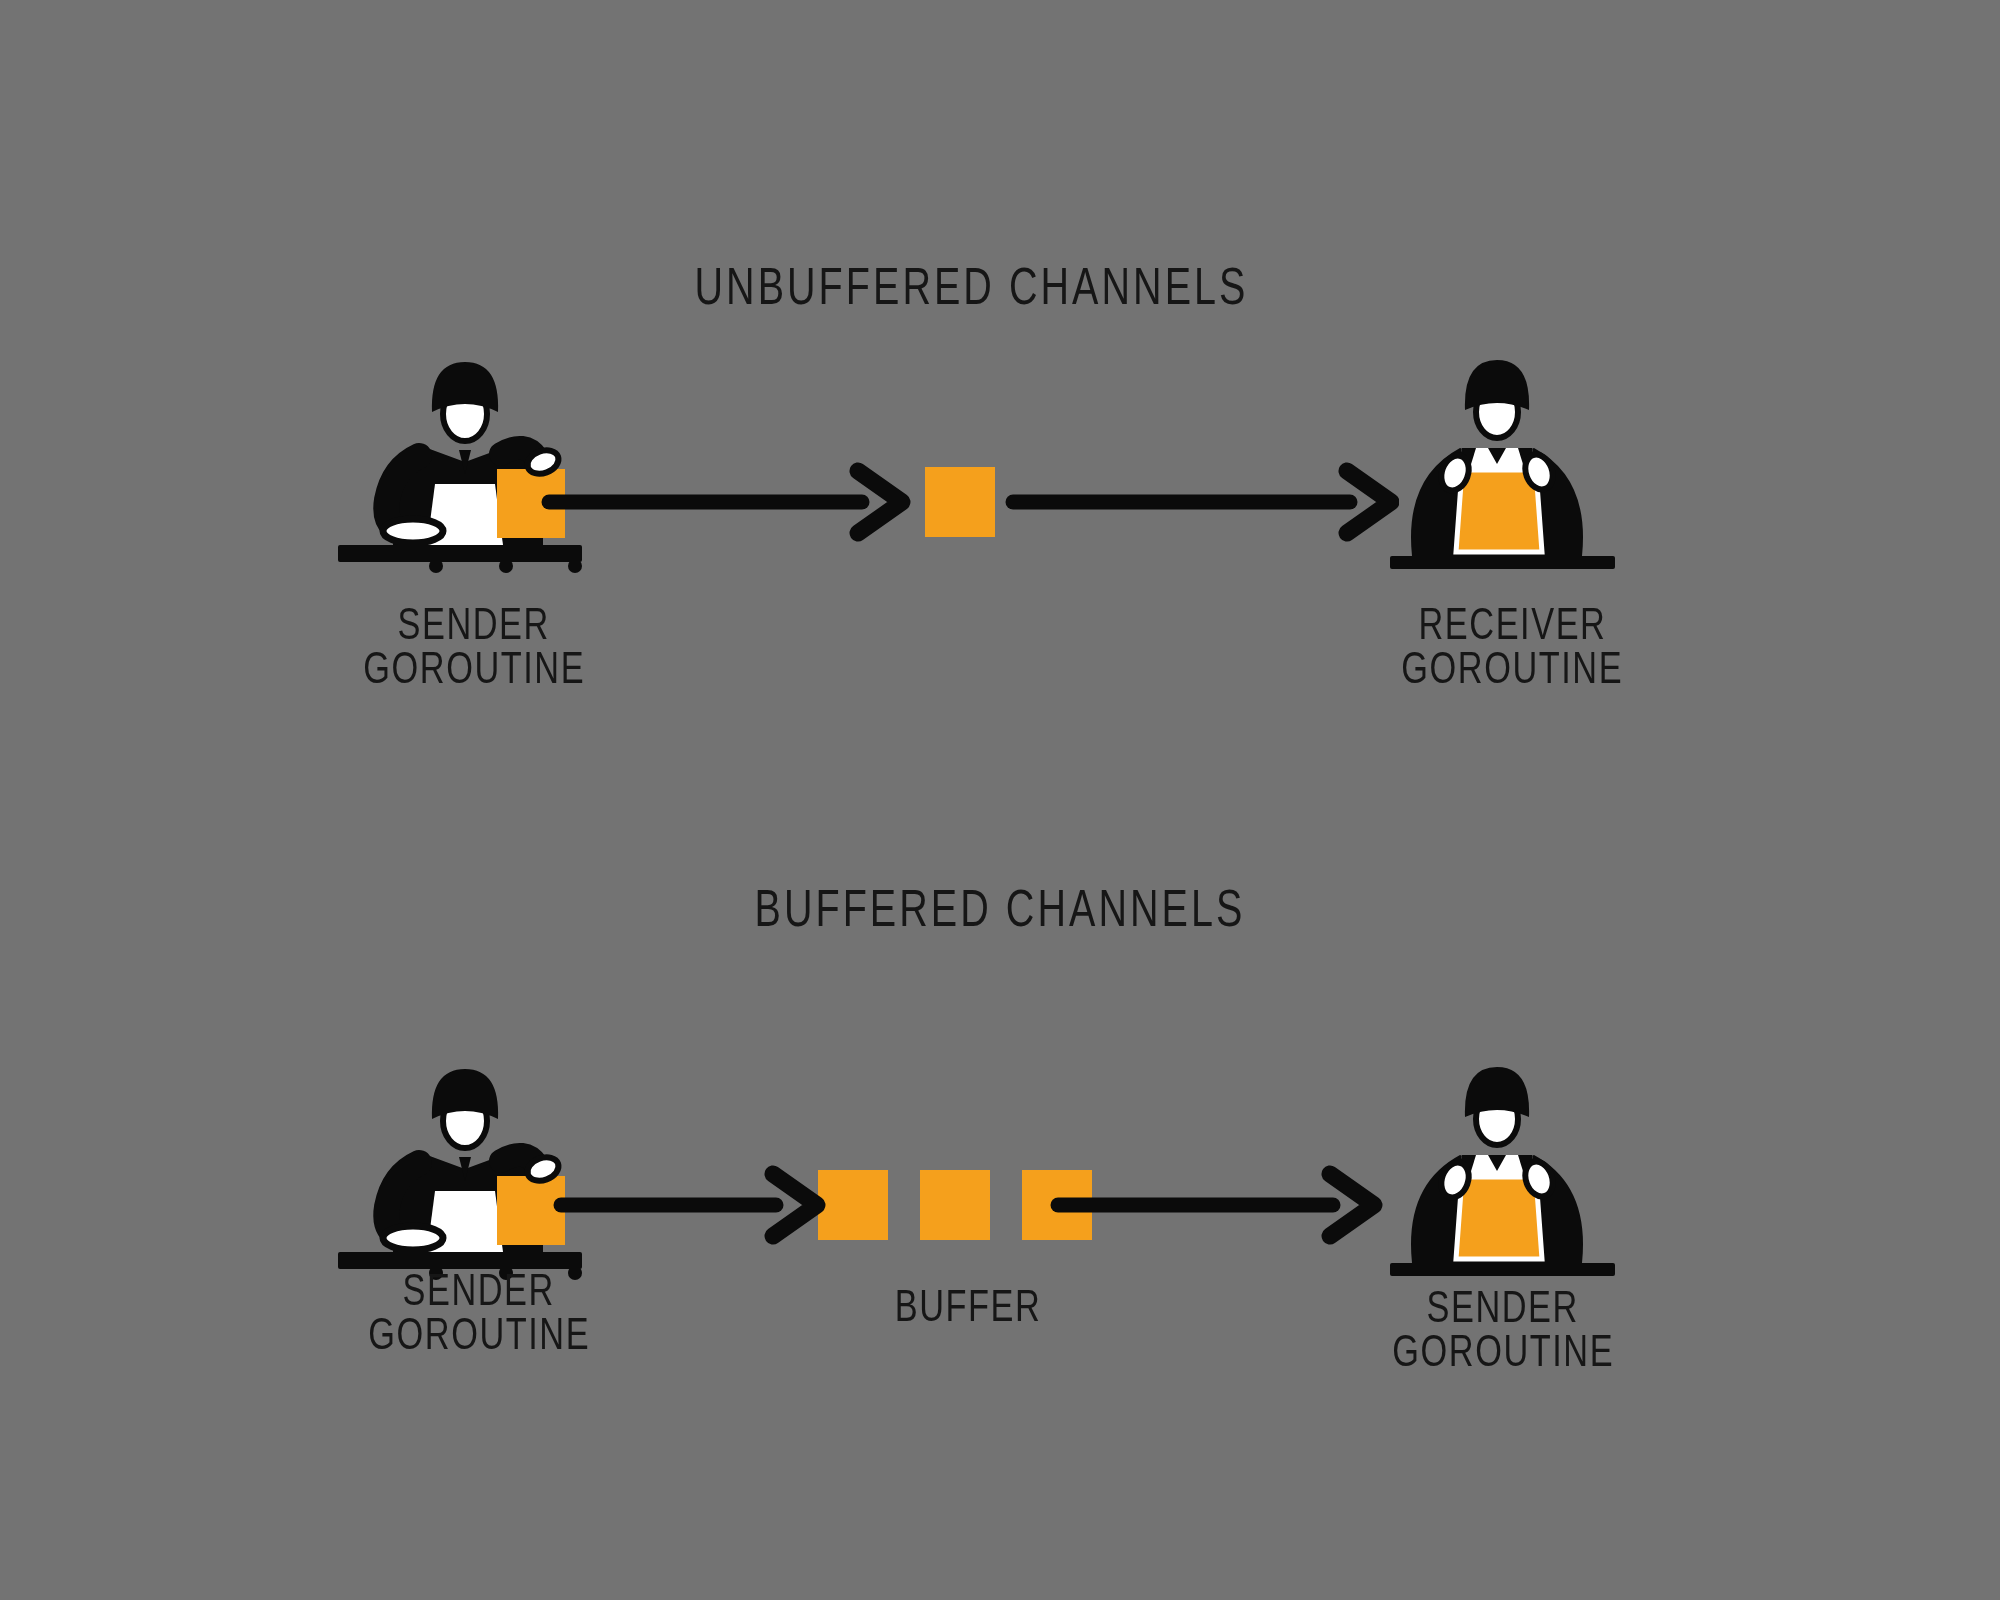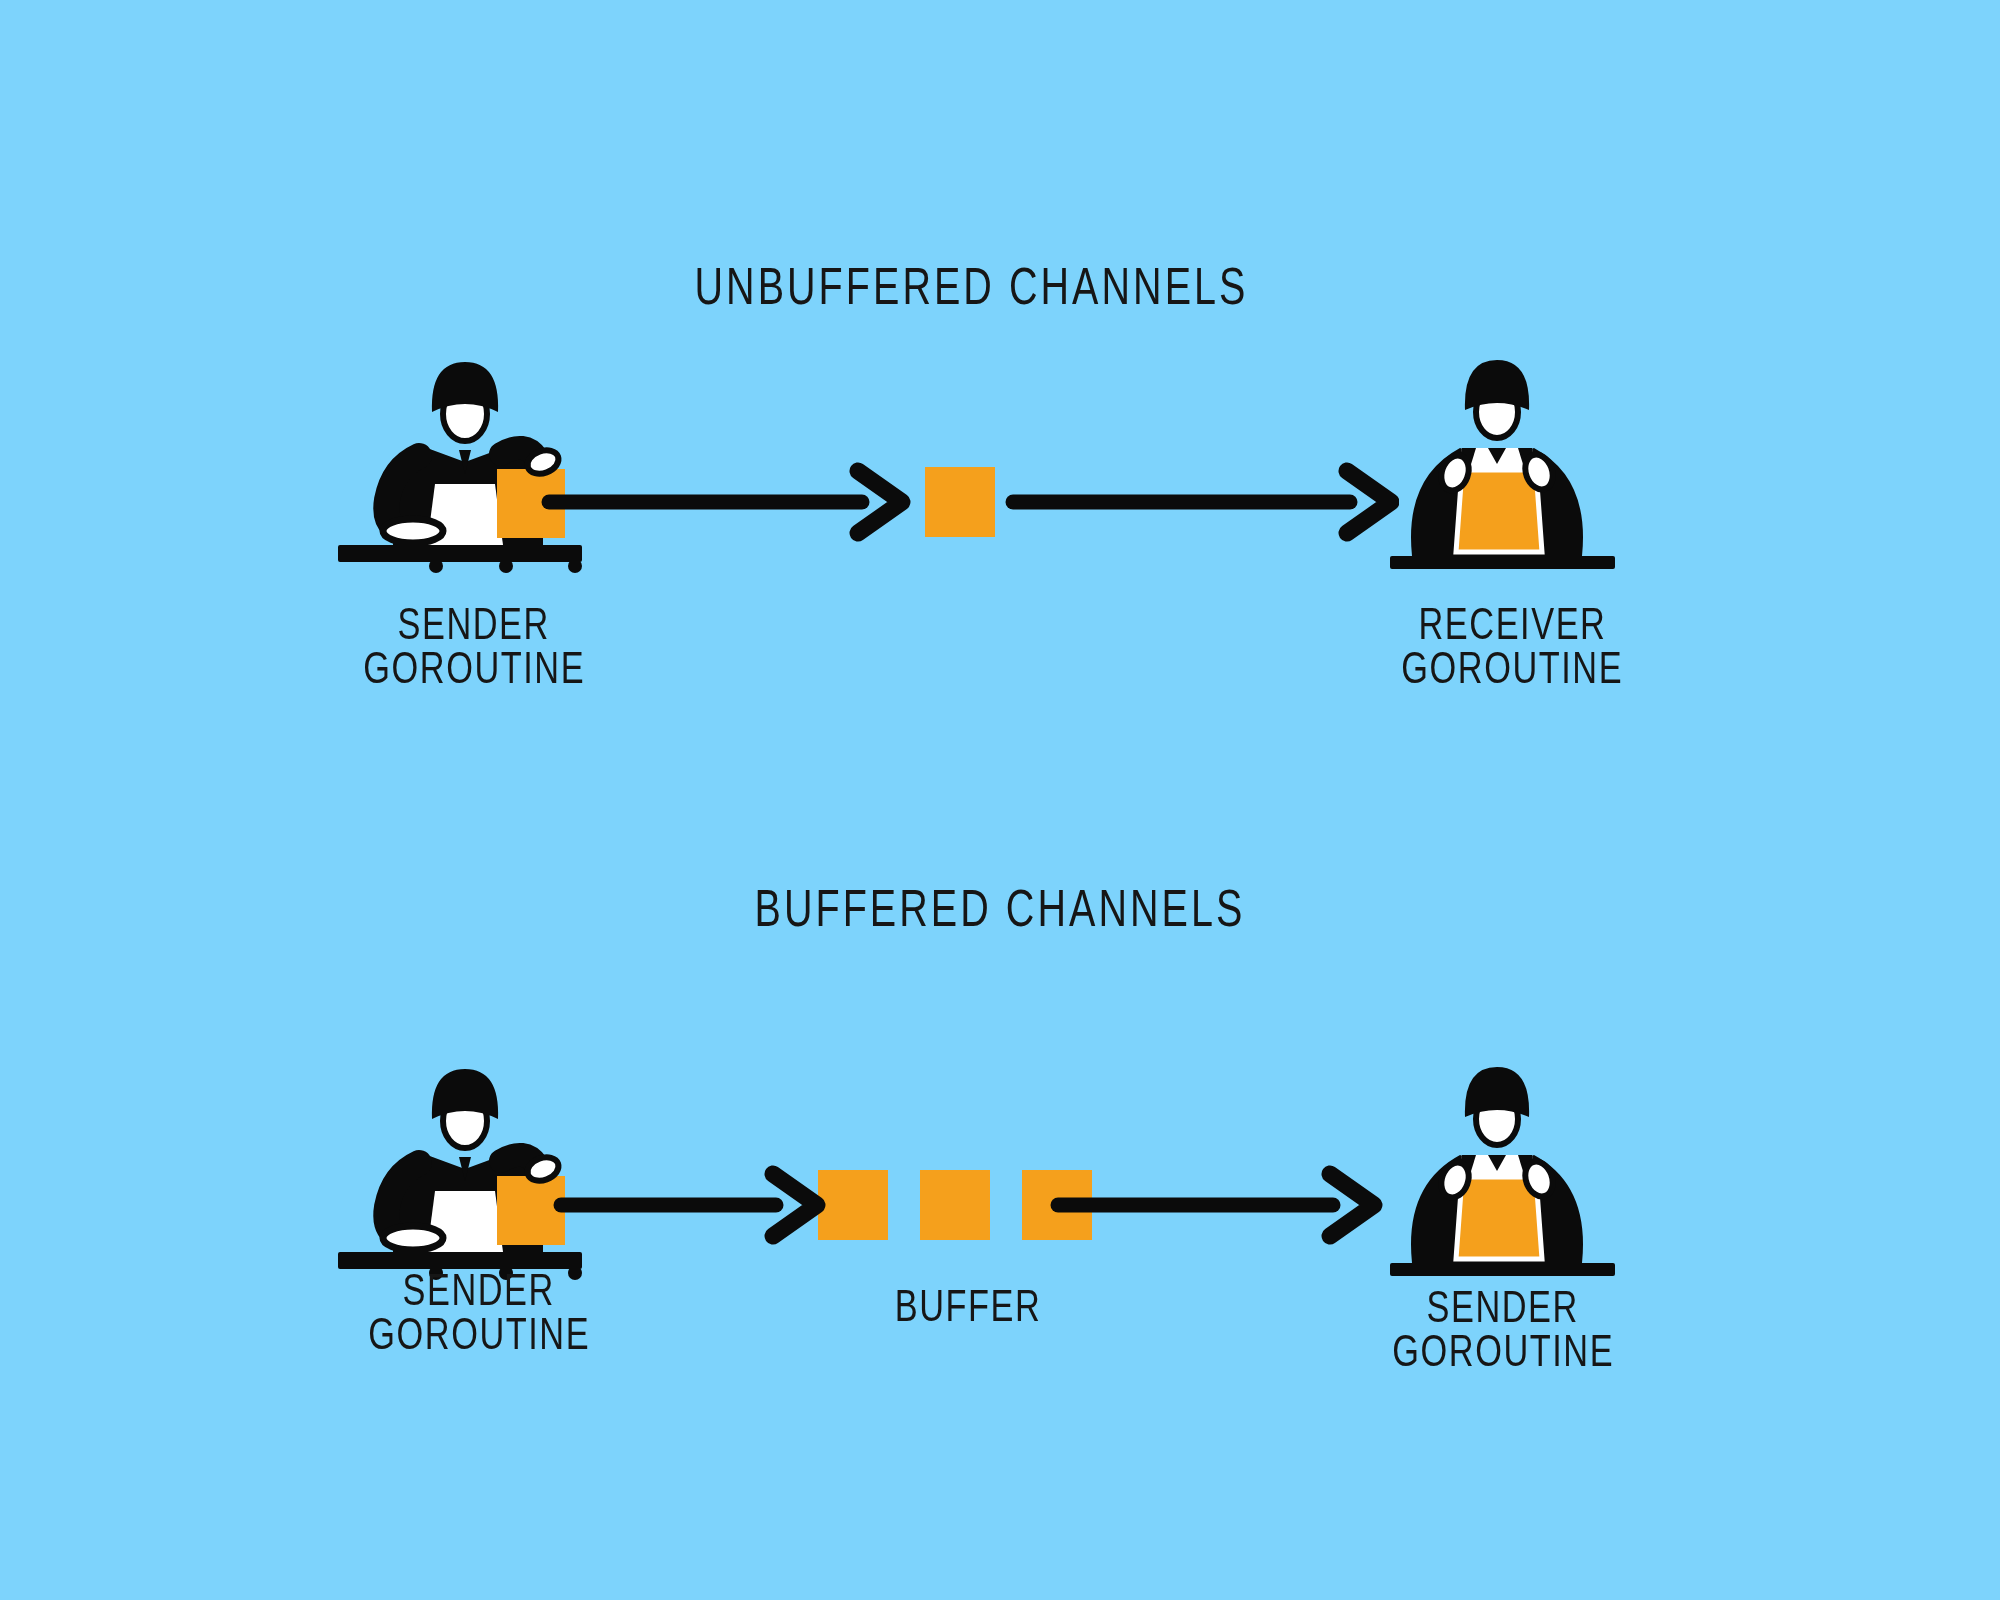--- a/index.html
+++ b/index.html
@@ -1,17 +1,17 @@
 <!DOCTYPE html>
 <html style="--orange: #F5A01C; --ink: #0B0B0B; --label: #161616;"><head>
 <meta charset="utf-8">
 <style>
   html,body{margin:0;padding:0;background:#ffffff;}
   .canvas{
-    position:relative;width:2000px;height:1600px;background:#7dd3fc;overflow:hidden;
+    position:relative;width:2000px;height:1600px;background:#737373;overflow:hidden;
     font-family:"Liberation Sans","DejaVu Sans",sans-serif;color:var(--label,#161616);
   }
   
   .ink{fill:var(--ink,#0b0b0b);}
   .org{fill:var(--orange,#F5A01C);}
   .wht{fill:#ffffff;}
   .ink-stroke{stroke:var(--ink,#0b0b0b);}
   
   .title{
     position:absolute;width:0;display:flex;justify-content:center;

